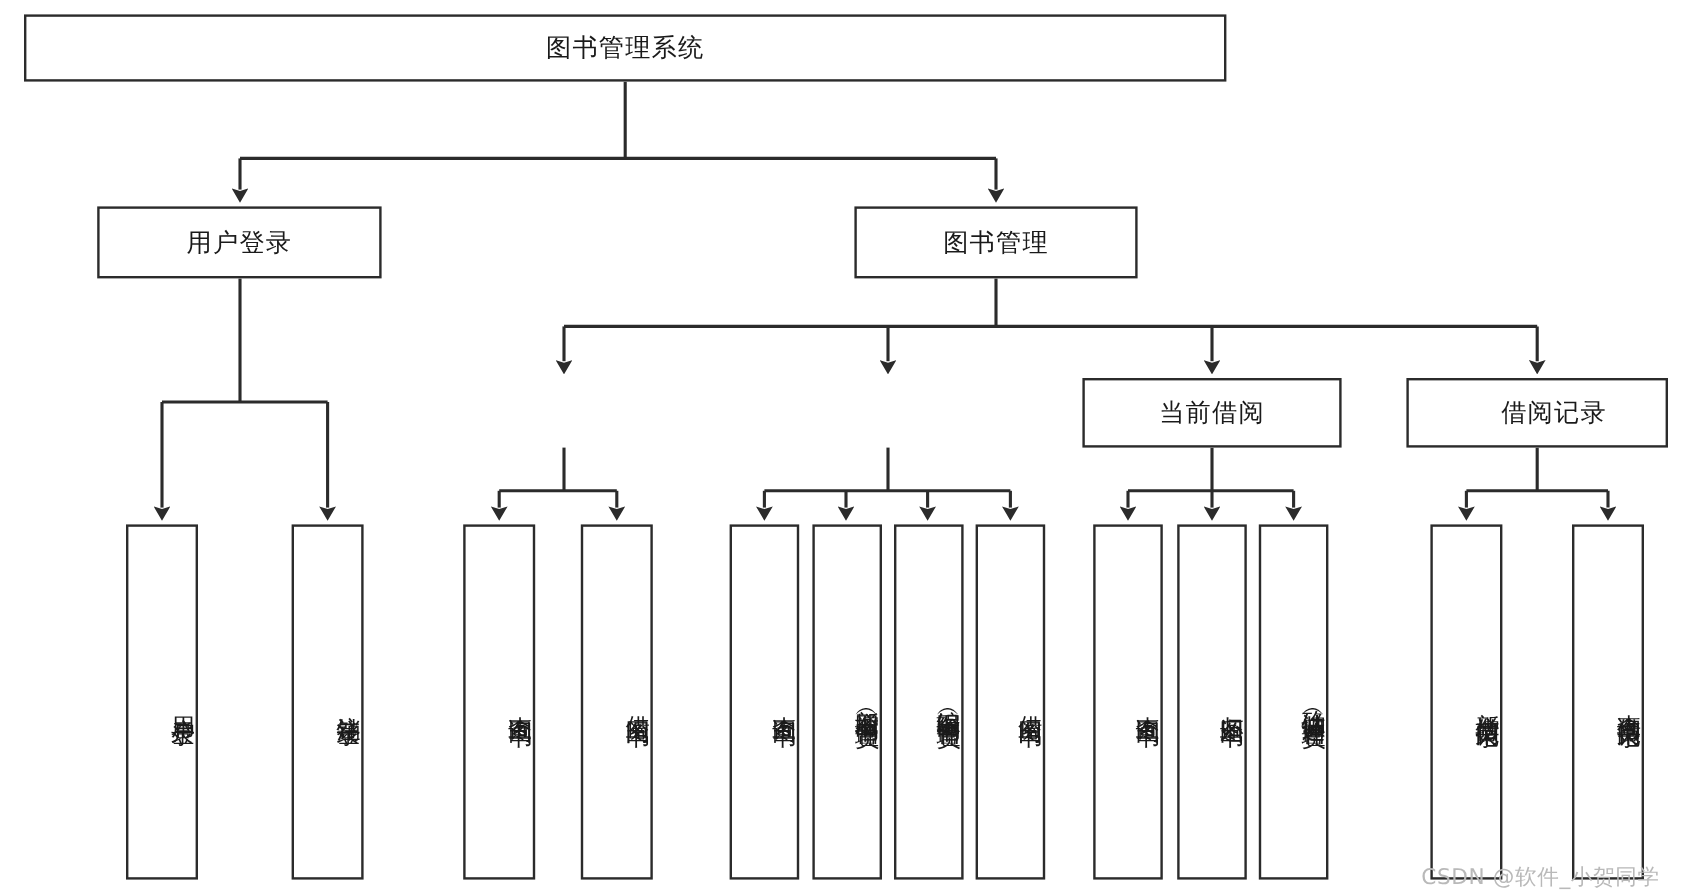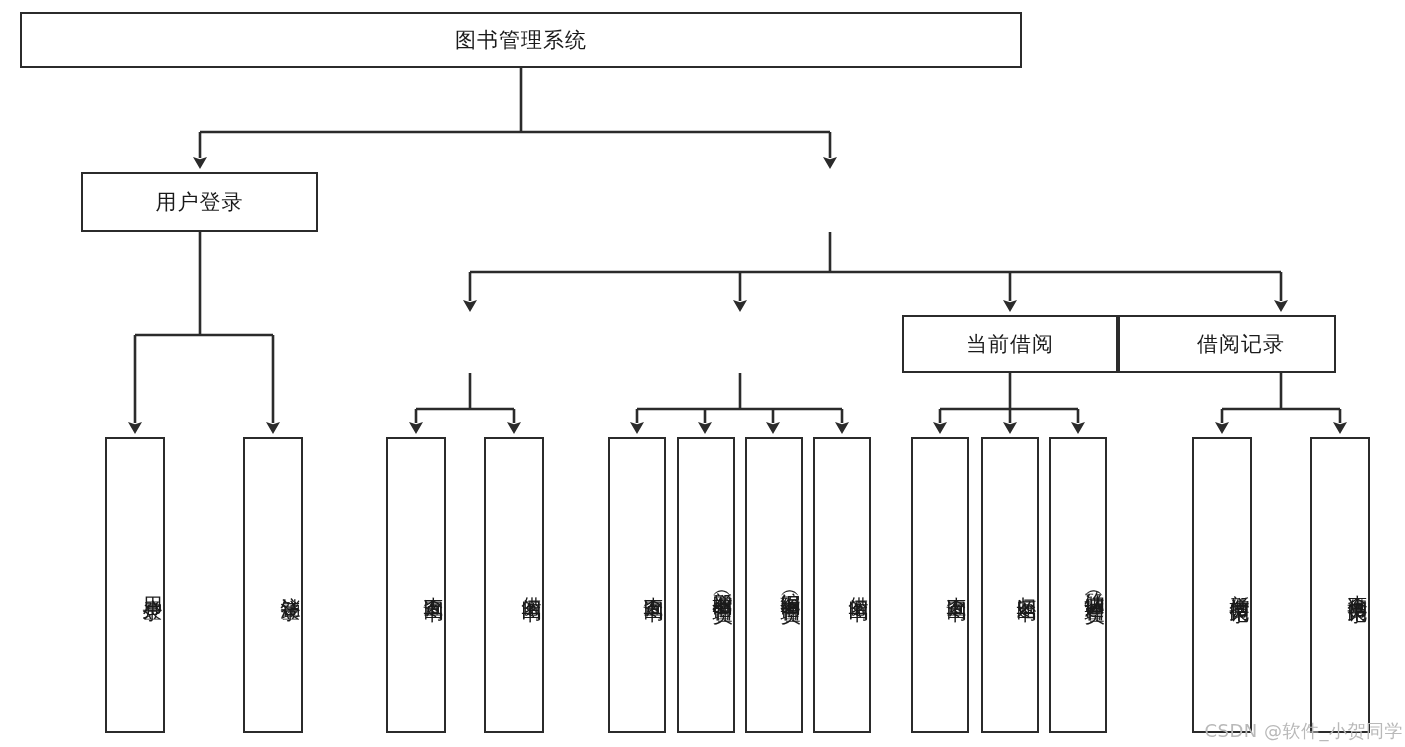--- a/index.html
+++ b/index.html
@@ -50,21 +50,21 @@
   svg.links {
     position: absolute;
     left: 0;
     top: 0;
     width: 1405px;
     height: 747px;
     pointer-events: none;
   }
   .watermark {
     position: absolute;
-    right: 0;
+    right: 20px;
     bottom: 4px;
     font-size: 18px;
     color: #b9b9b9;
     white-space: nowrap;
     letter-spacing: 0.5px;
   }
 </style>
 </head>
 <body>
 
@@ -120,25 +120,28 @@
     </g>
   </svg>
 
   <div class="node horiz" style="left:20px; top:12px; width:1002px; height:56px;">
     <span>图书管理系统</span>
   </div>
 
   <div class="node horiz" style="left:81px; top:172px; width:237px; height:60px;">
     <span>用户登录</span>
   </div>
+  <div class="node horiz" style="left:712px; top:172px; width:236px; height:60px;">
+    <span>图书管理</span>
+  </div>
 
   <div class="node horiz" style="left:902px; top:315px; width:216px; height:58px;">
     <span>当前借阅</span>
   </div>
-  <div class="node horiz" style="left:1118px; top:315px; width:218px; height:58px;padding-left:28px;">
+  <div class="node horiz" style="left:1172px; top:315px; width:218px; height:58px;padding-left:28px;">
     <span>借阅记录</span>
   </div>
 
   <div class="node vert" style="left:105px; top:437px; width:60px; height:296px;">
     <span class="vtext">用户登录</span>
   </div>
   <div class="node vert" style="left:243px; top:437px; width:60px; height:296px;">
     <span class="vtext">注销登录</span>
   </div>
 

